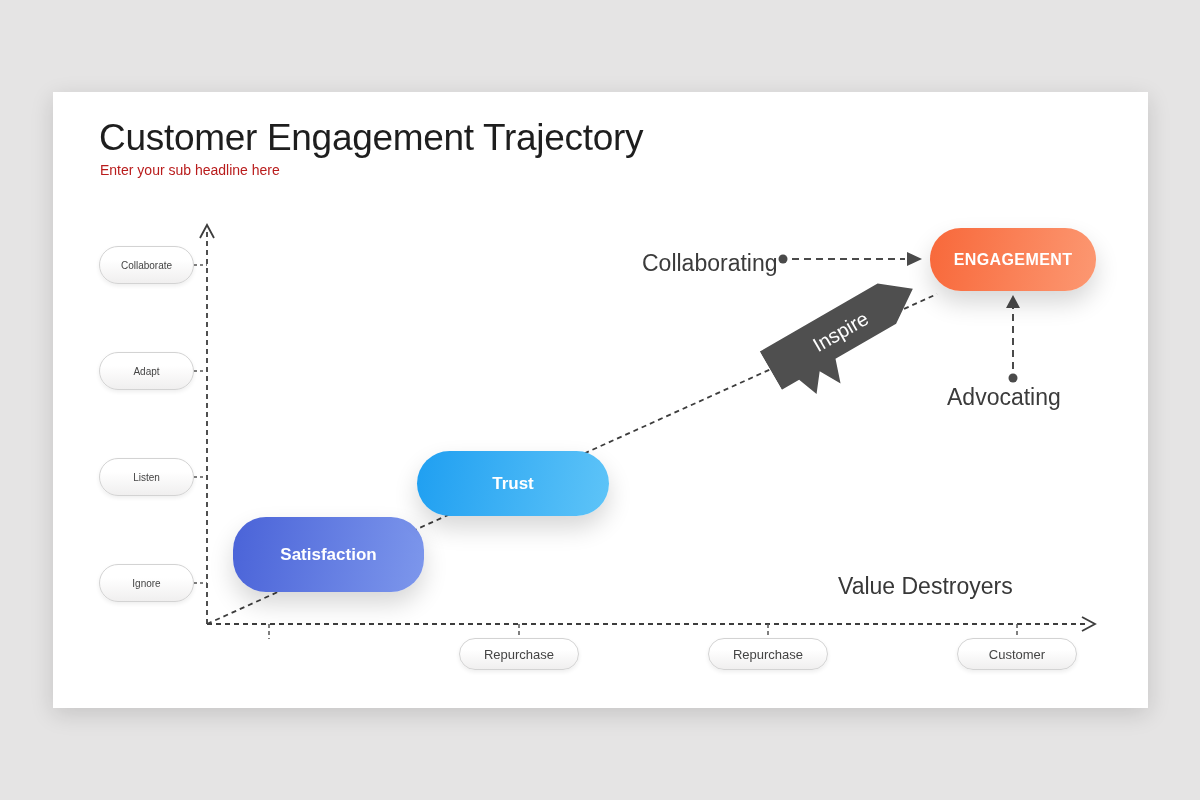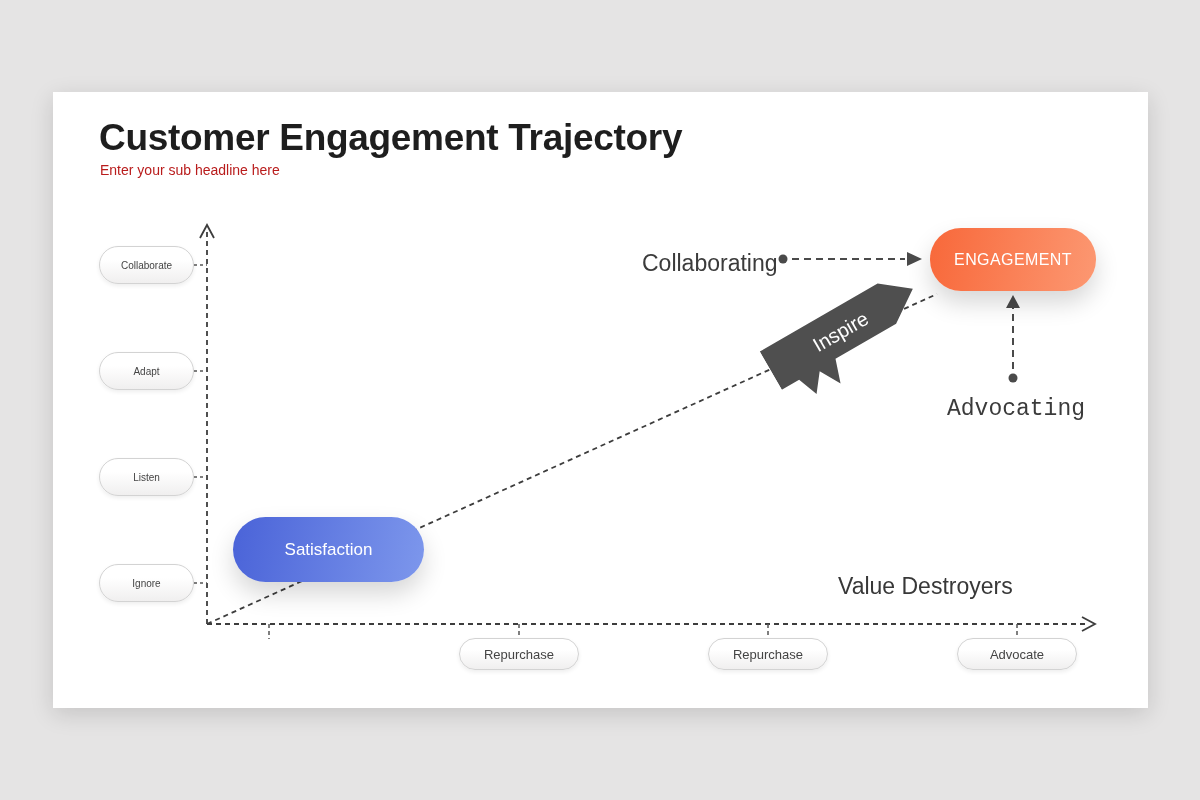--- a/index.html
+++ b/index.html
@@ -1,47 +1,47 @@
 <!DOCTYPE html>
 <html><head>
 <meta charset="utf-8">
 <style>
   * { margin:0; padding:0; box-sizing:border-box; }
   html,body { width:1200px; height:800px; }
   body { font-family:"Liberation Sans", sans-serif; }
   .canvas { position:relative; width:1200px; height:800px; background:#e5e4e4; overflow:hidden; }
   .slide { position:absolute; left:53px; top:92px; width:1095px; height:616px; background:#ffffff; box-shadow:0 6px 22px rgba(0,0,0,0.14); }
 
-  .title { position:absolute; left:46px; top:25px; font-size:37px; font-weight:700; color:#1e1e1e; letter-spacing:-0.3px;text-align:right; }
+  .title { position:absolute; left:46px; top:25px; font-size:37px; font-weight:400; color:#1e1e1e; letter-spacing:-0.3px;text-align:right; }
   .subtitle { position:absolute; left:47px; top:70px; font-size:14px; color:#b91c1c; }
 
   .overlay { position:absolute; left:0; top:0; width:1095px; height:616px; }
 
   .pill-y { position:absolute; left:46px; width:95px; height:38px; border-radius:19px;
             background:linear-gradient(180deg,#ffffff 35%,#f0efef 100%);
             border:1px solid #d3d3d3; box-shadow:0 2px 4px rgba(0,0,0,0.07);
             display:flex; align-items:center; justify-content:center;
             font-size:10px; color:#444; }
   .pill-x { position:absolute; top:546px; width:120px; height:32px; border-radius:16px;
             background:linear-gradient(180deg,#ffffff 35%,#f0efef 100%);
             border:1px solid #d3d3d3; box-shadow:0 2px 4px rgba(0,0,0,0.07);
             display:flex; align-items:center; justify-content:center;
             font-size:13px; color:#444; }
 
   .stage { position:absolute; display:flex; align-items:center; justify-content:center;
-           color:#ffffff; font-size:17px; font-weight:400; border-radius:33px;
+           color:#ffffff; font-size:17px; font-weight:700; border-radius:33px;
            box-shadow:0 12px 24px rgba(0,0,0,0.16); }
-  .stage.satisfaction { left:180px; top:425px; width:191px; height:65px; }
+  .stage.satisfaction { left:180px; top:425px; width:191px; height:75px; }
   .stage.trust        { left:364px; top:359px; width:192px; height:65px; }
   .stage.loyalty      { left:545px; top:283px; width:192px; height:65px; }
   .stage.engagement   { left:877px; top:136px; width:166px; height:63px; border-radius:31px; font-size:16px; letter-spacing:0.4px; }
 
   .note { position:absolute; font-size:23px; color:#3b3b3b; }
   .note.collaborating { left:589px; top:158px; }
-  .note.advocating    { left:894px; top:304px;font-family:Liberation Mono, monospace; }
+  .note.advocating    { left:894px; top:292px; }
   .note.value-destroyers { left:785px; top:481px; color:#383838; }
 
   .ribbon-wrap { position:absolute; left:712px; top:202px; width:180px; height:85px;
                  transform:rotate(-30deg); transform-origin:50% 50%; }
 </style>
 </head>
 <body>
 
 <div class="canvas">
   <div class="slide">
@@ -91,25 +91,28 @@
         <span>Ignore</span>
       </div>
 
     <div class="pill-x" style="left:406px">
         <span>Repurchase</span>
       </div>
     <div class="pill-x" style="left:655px">
         <span>Repurchase</span>
       </div>
     <div class="pill-x" style="left:904px">
-        <span>Advocate</span>
+        <span>Customer</span>
       </div>
 
     <div class="stage satisfaction" style="background: linear-gradient(100deg, rgb(74, 99, 216), rgb(125, 151, 236));">
         <span>Satisfaction</span>
+      </div>
+    <div class="stage trust" style="background: linear-gradient(100deg, rgb(31, 159, 241), rgb(94, 196, 248));">
+        <span>Trust</span>
       </div>
     <div class="stage engagement" style="background: linear-gradient(100deg, rgb(248, 104, 58), rgb(252, 152, 114));">
         <span>ENGAGEMENT</span>
       </div>
 
     <div class="ribbon-wrap">
       <svg viewBox="0 0 180 85" width="180" height="85">
         <polygon fill="#4f4f4f" points="0,8 136,8 164,30 132,52 62,52 54,76 42,55 28,73 20,52 0,52"></polygon>
         <text x="80" y="38" text-anchor="middle" fill="#ffffff" font-size="20" font-weight="500" font-family="Liberation Sans, sans-serif">Inspire</text>
       </svg>

